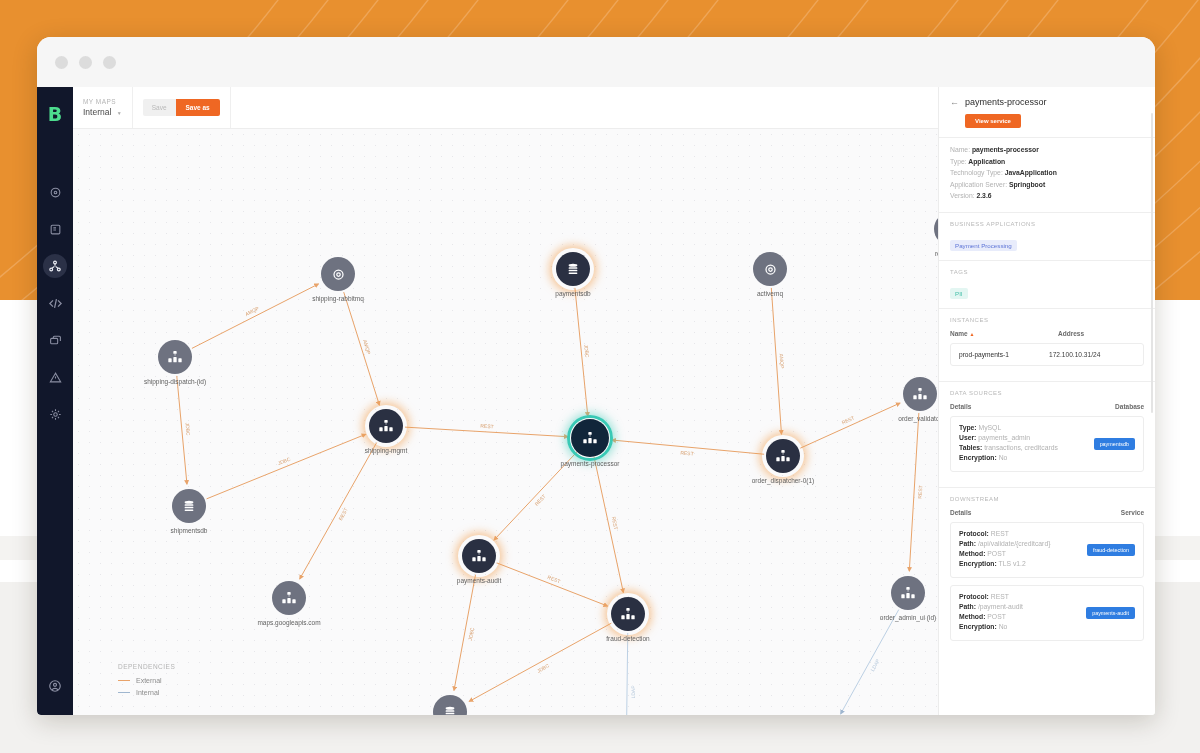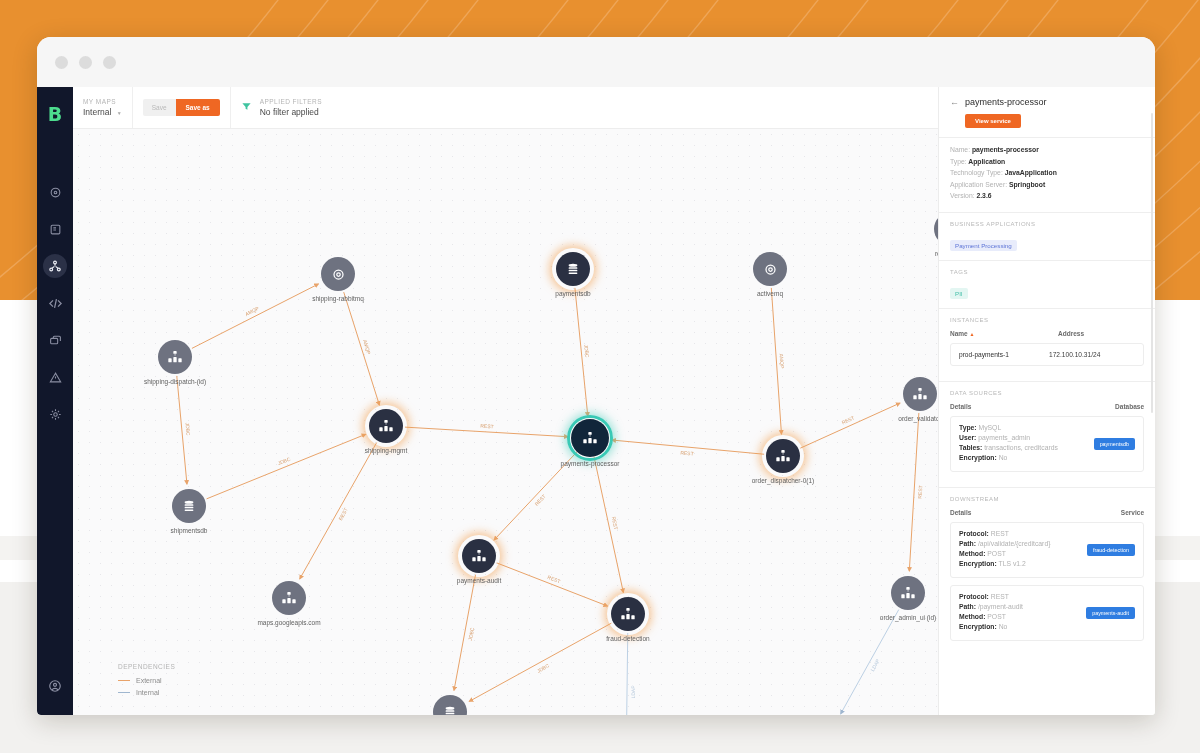--- a/index.html
+++ b/index.html
@@ -344,31 +344,20 @@
               <span class="caret">▼</span>
             </span>
           </div>
         </div>
 
         <div class="tb-cell" style="border-right:1px solid #efefef;">
           <button class="btn-save">Save</button>
           <button class="btn-saveas" style="margin-left:-8px;">Save as</button>
         </div>
 
-        <div class="tb-cell" style="border-right:none;">
-          <span class="filter-ico">
-            <svg width="11" height="11" viewBox="0 0 24 24" fill="#3fc4a0">
-              <path d="M3 5h18l-7 8v6l-4-2v-4z"></path>
-            </svg>
-          </span>
-          <div class="tb-stack">
-            <span class="tb-lbl">APPLIED FILTERS</span>
-            <span class="tb-val">No filter applied</span>
-          </div>
-        </div>
 
         <div class="tb-spacer"></div>
 
         <div class="tb-icon-cell">
           <span>
             <svg width="12" height="12" viewBox="0 0 24 24" fill="none" stroke="#3fc4a0" stroke-width="2">
               <rect x="3" y="3" width="18" height="18" rx="2"></rect>
                 <path d="M3 9h18M9 3v18"></path>
             </svg>
           </span>

